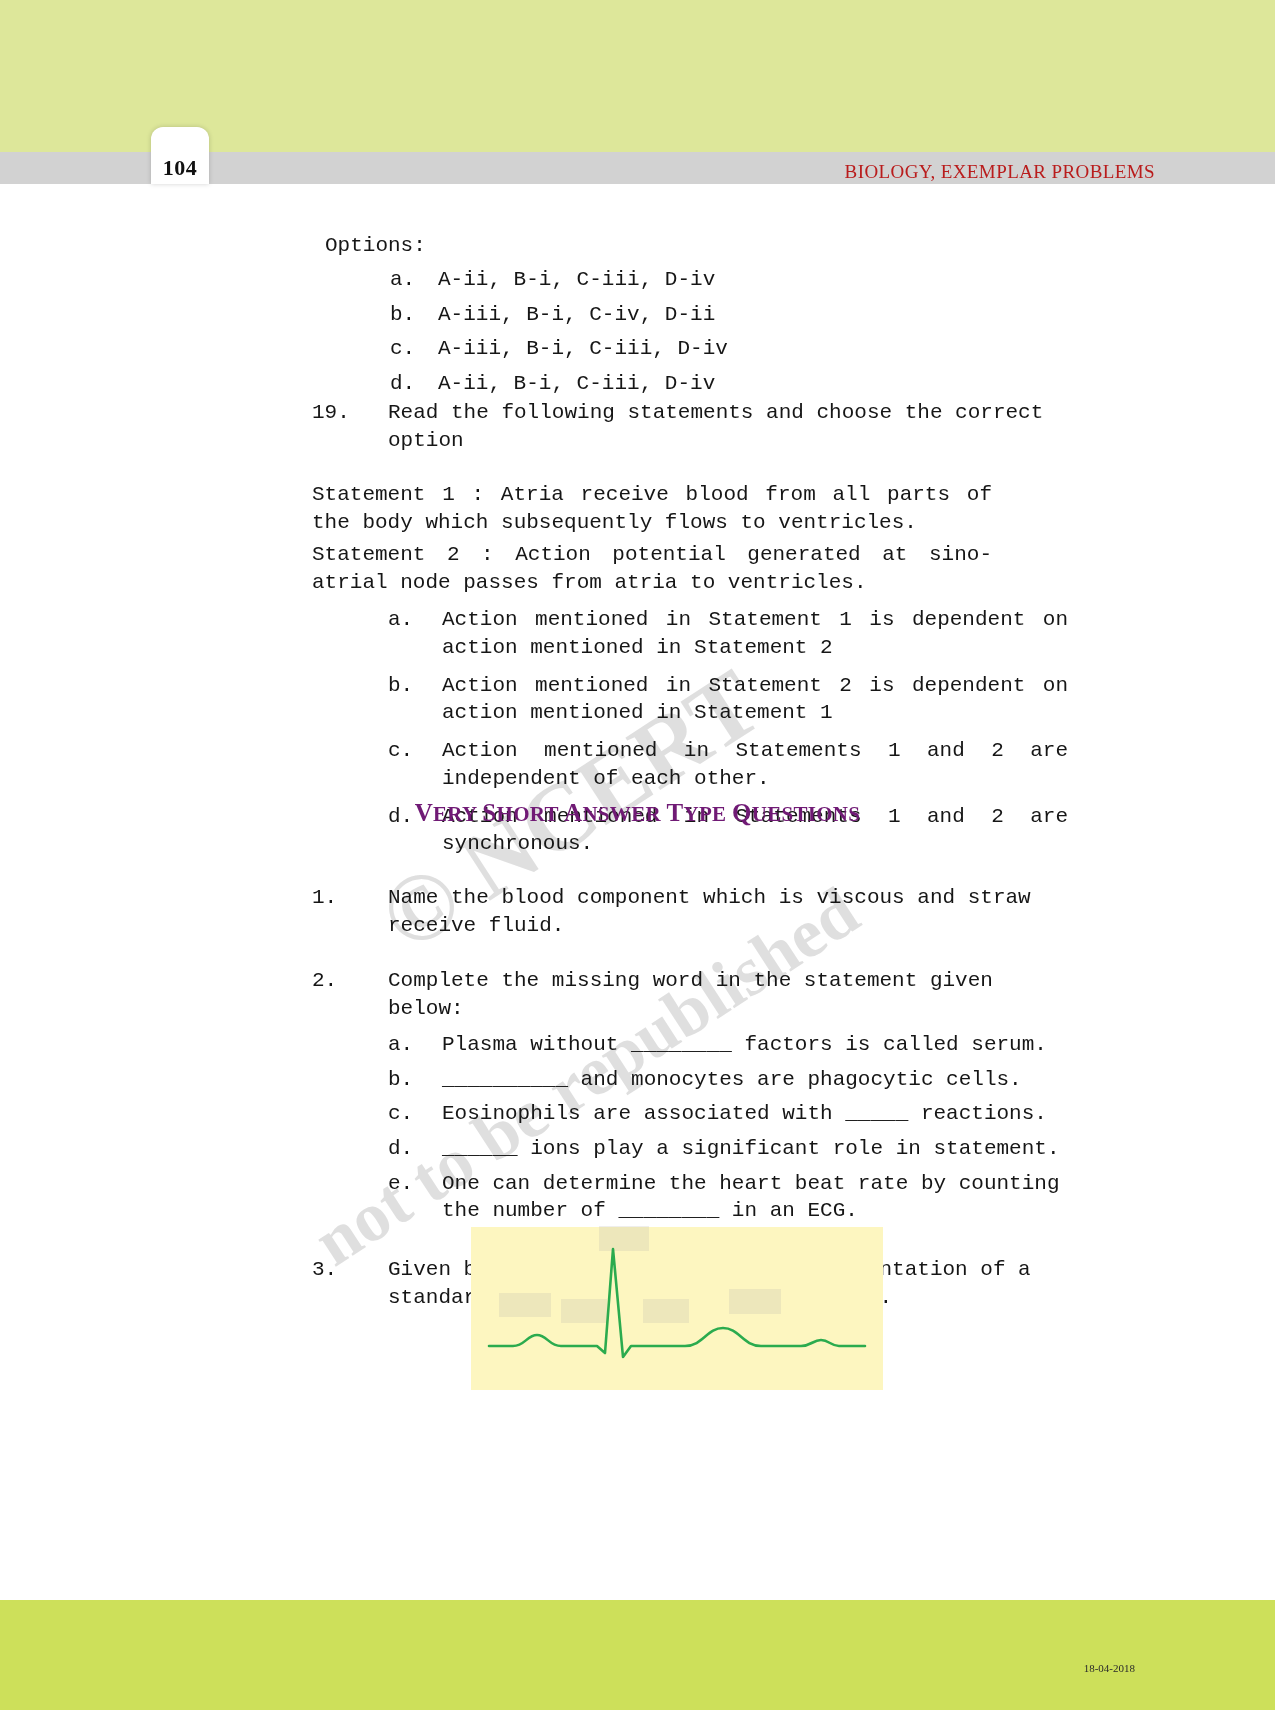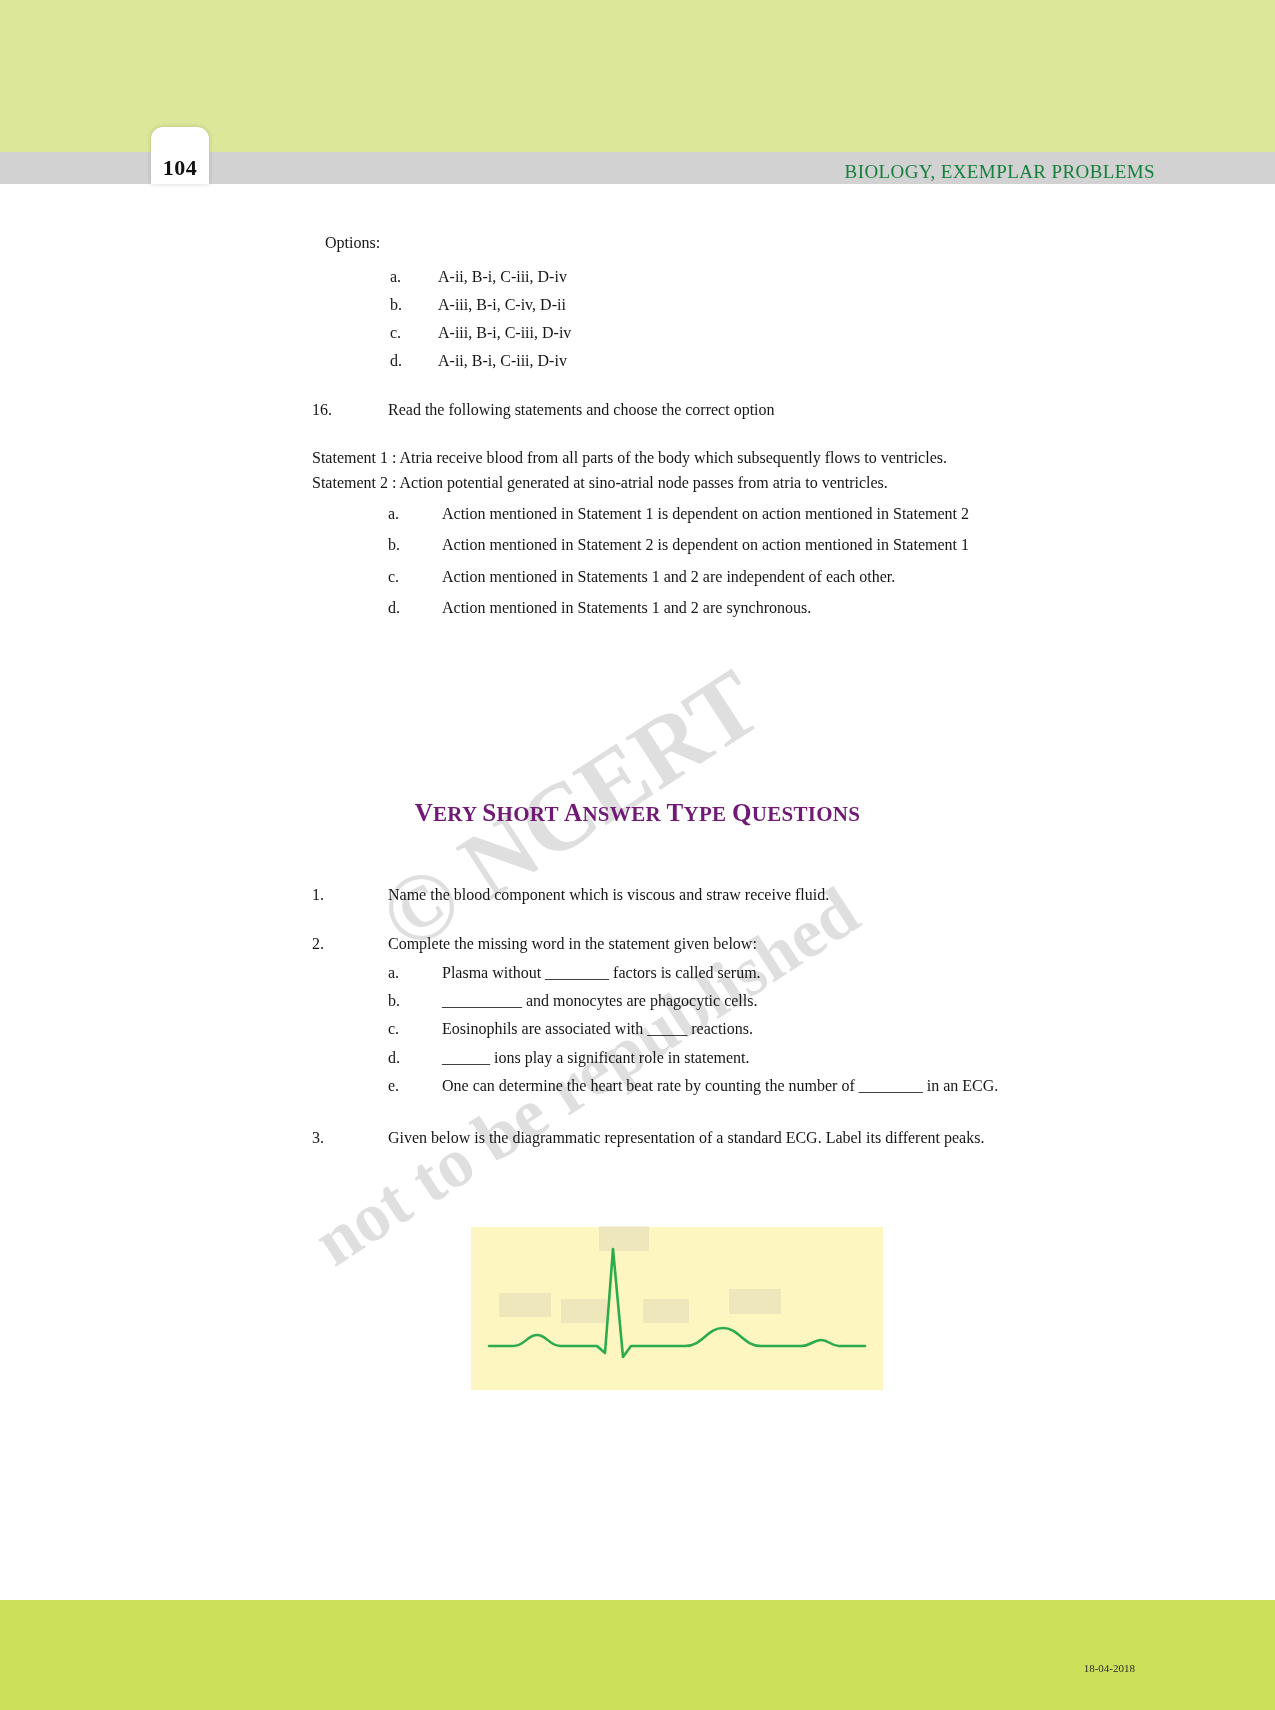--- a/index.html
+++ b/index.html
@@ -31,21 +31,21 @@
     position:absolute;left:151px;top:152px;width:58px;height:32px;
     display:flex;align-items:center;justify-content:center;
     font-family:"Liberation Serif", serif;
     font-weight:bold;font-size:22px;color:#111;
     letter-spacing:.5px;
   }
   .head-title{
     position:absolute;right:120px;top:152px;height:40px;
     display:flex;align-items:center;
     font-family:"Liberation Serif", serif;
-    font-size:19px;color:#15803d;letter-spacing:.4px;
+    font-size:19px;color:#b91c1c;letter-spacing:.4px;
     font-variant:small-caps;
     white-space:nowrap;
     margin-left:12px;
   }
 
   
   .bottom-band{
     position:absolute;left:0;bottom:0;width:1275px;height:110px;
     background:#cde05a;
   }
@@ -71,22 +71,22 @@
   .wm1{left:360px;top:880px;font-size:96px;transform:rotate(-33deg);}
   .wm2{left:300px;top:1215px;font-size:70px;transform:rotate(-33deg);}
 
   
   .content{
     position:absolute;left:0;top:184px;width:1275px;
     z-index:10;
   }
   .blk{position:absolute;}
   .txt{
-    font-family:Liberation Serif, serif;
-    font-size:16px;
+    font-family:Liberation Mono, monospace;
+    font-size:21px;
     color:#161616;
     line-height:1.32;
   }
 
   
   .options-label{left:325px;top:48px;}
 
   
   .mcq-list{left:390px;top:82px;width:600px;}
   .mcq-row{display:flex;margin-bottom:7px;}
@@ -182,21 +182,21 @@
         <div class="mcq-val">A-iii, B-i, C-iii, D-iv</div>
       </div>
       <div class="mcq-row txt">
         <div class="mcq-let">d.</div>
         <div class="mcq-val">A-ii, B-i, C-iii, D-iv</div>
       </div>
     </div>
 
     <div class="blk q16">
       <div class="qrow txt">
-        <div class="qnum">16.</div>
+        <div class="qnum">19.</div>
         <div class="qbody">Read the following statements and choose the correct option</div>
       </div>
 
       <div style="height:27px"></div>
 
       <div class="stmt-wrap">
         <div class="txt stmt j">Statement 1 : Atria receive blood from all parts of the body which subsequently flows to ventricles.</div>
         <div style="height:4px"></div>
         <div class="txt stmt j">Statement 2 : Action potential generated at sino-atrial node passes from atria to ventricles.</div>
       </div>

